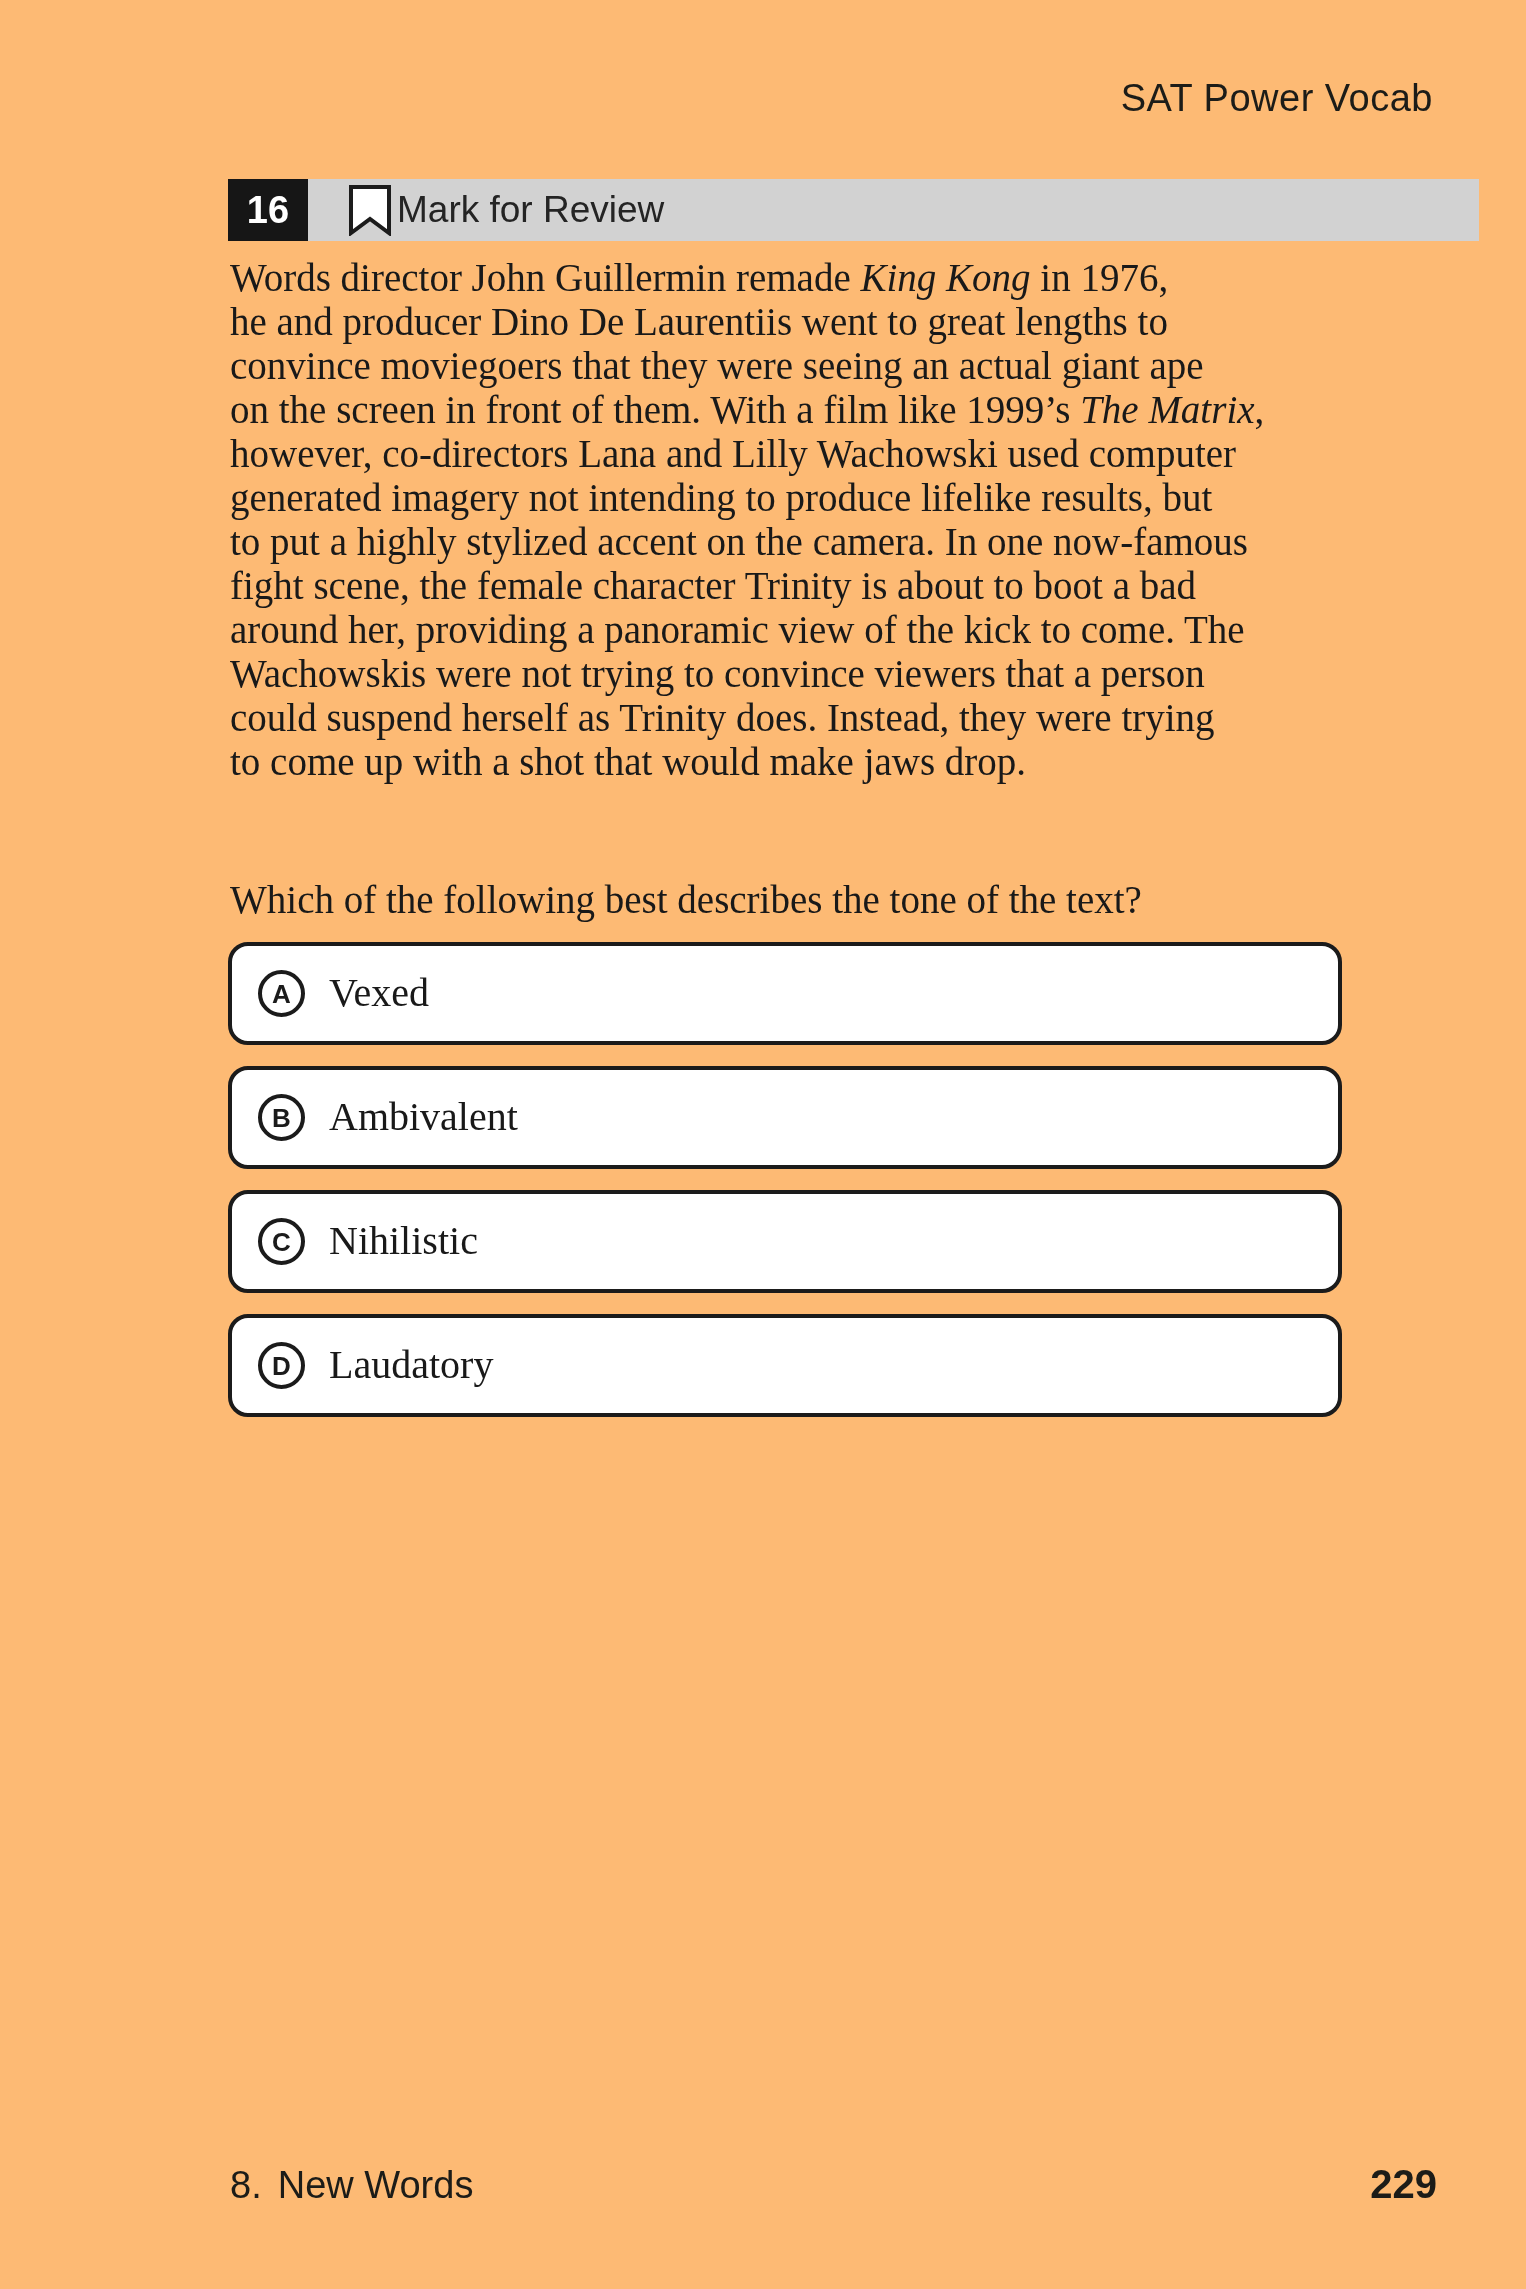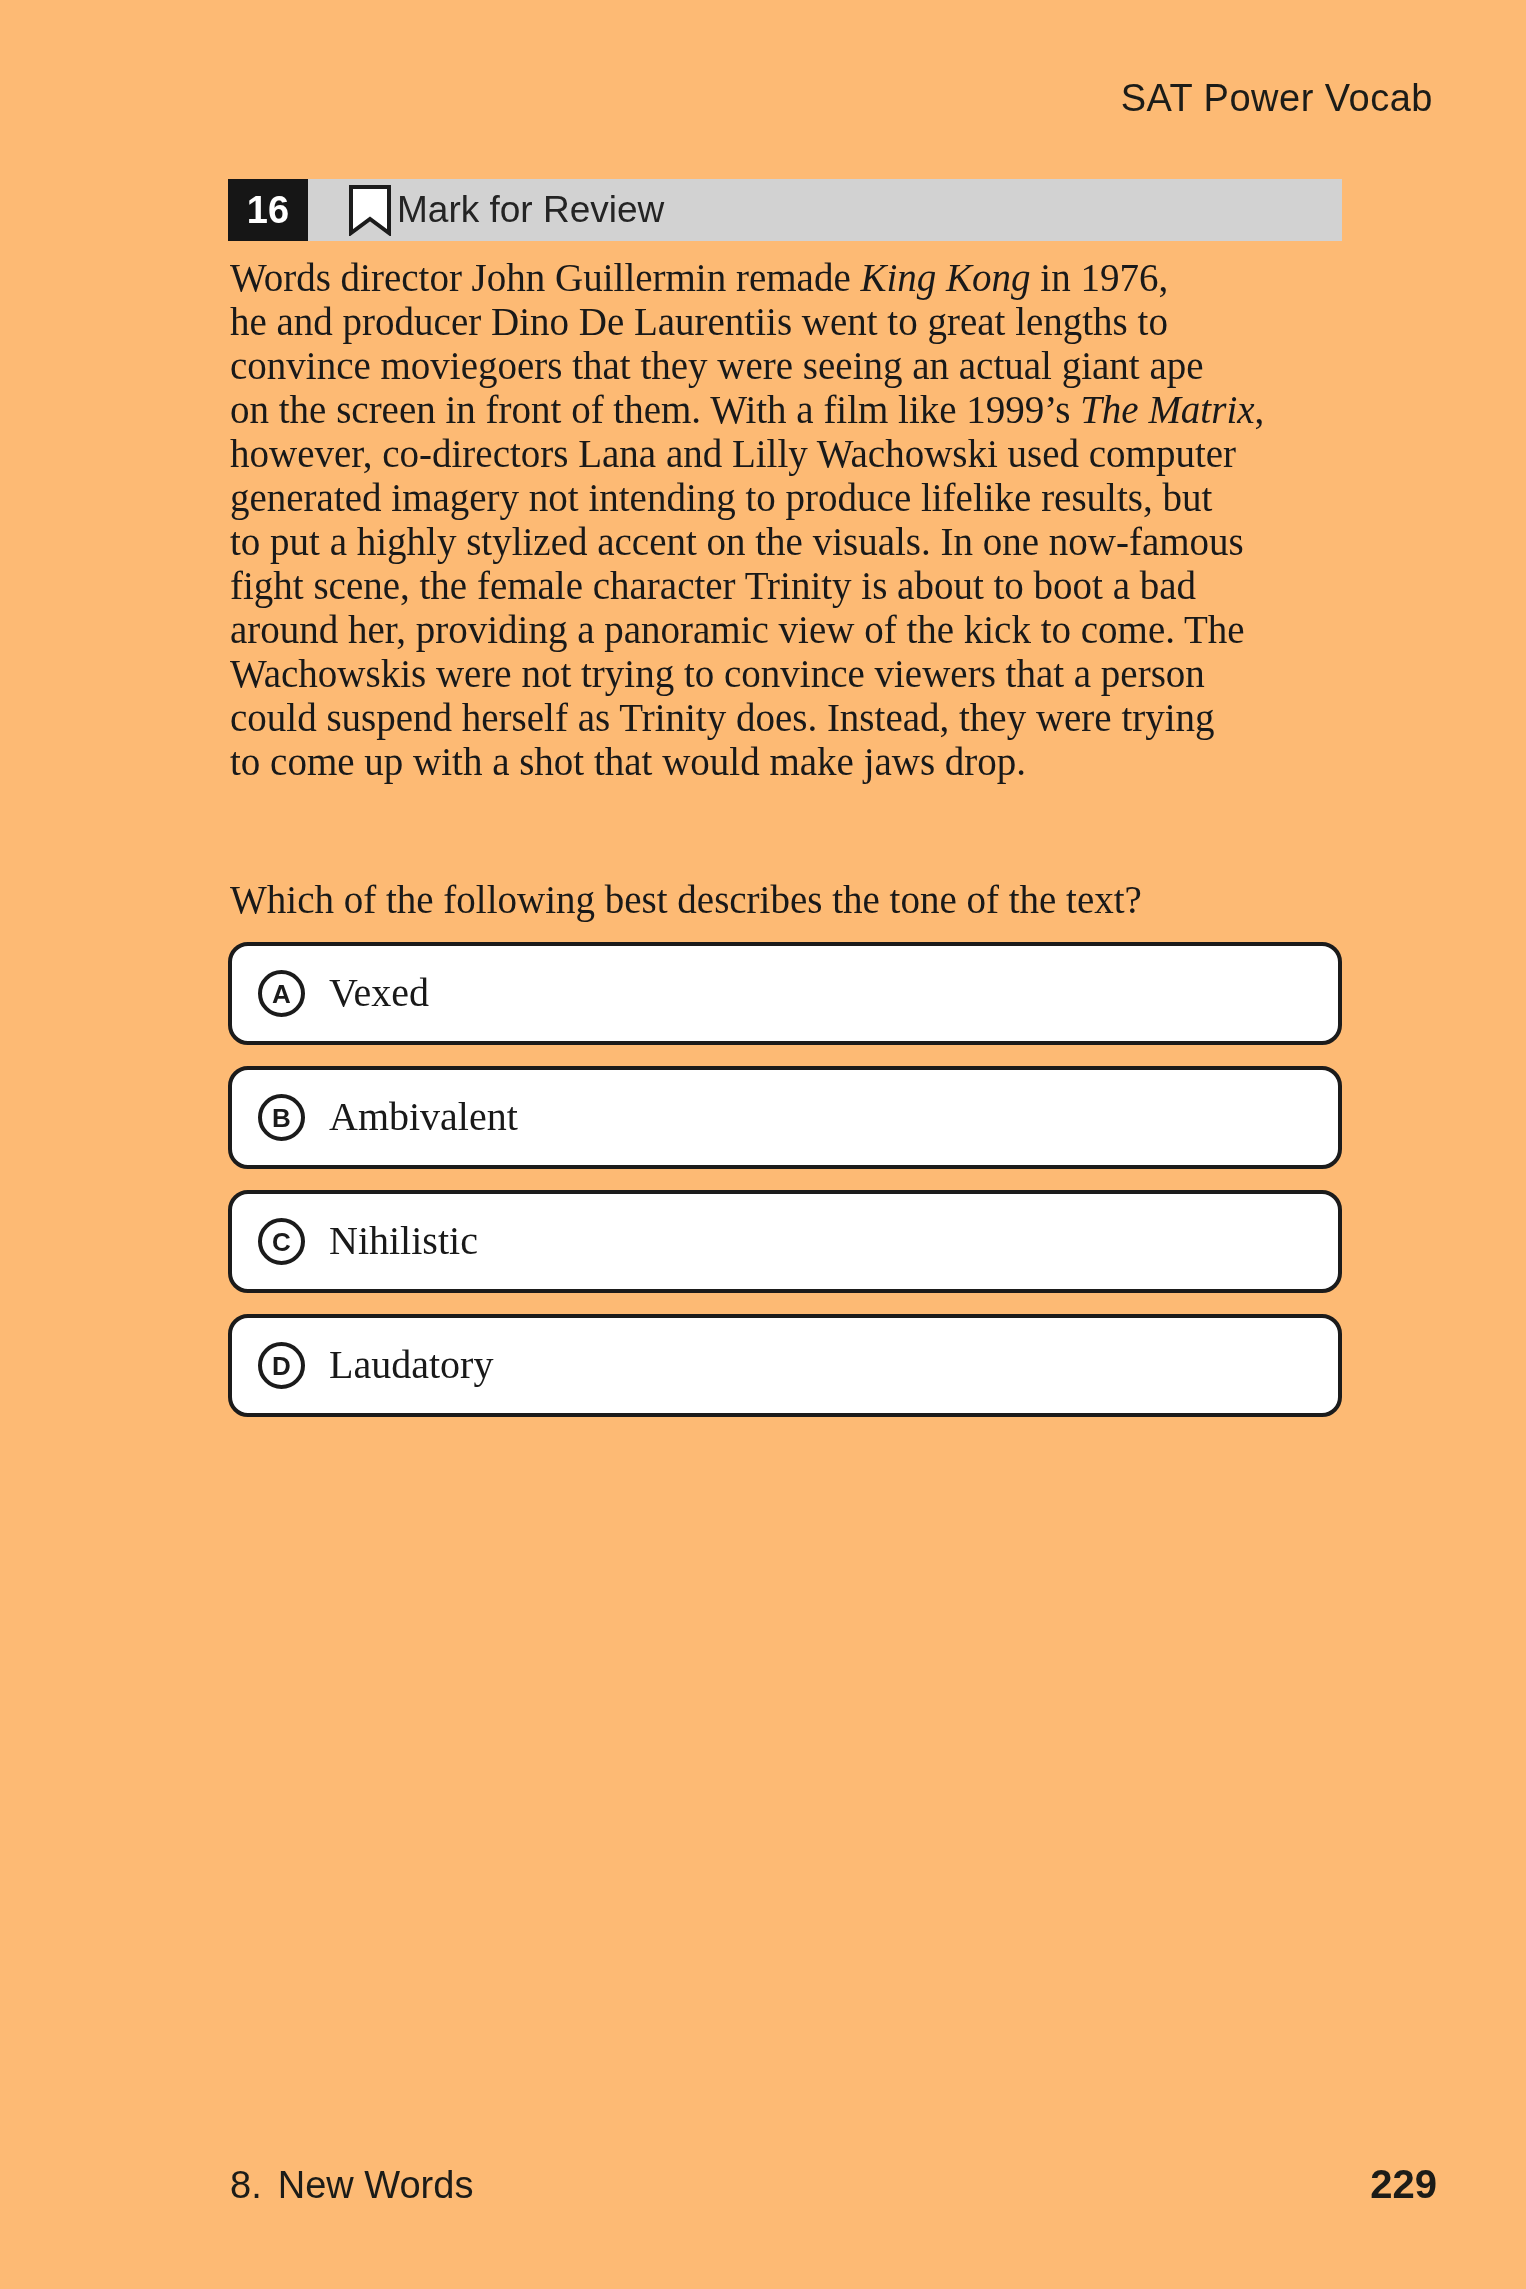--- a/index.html
+++ b/index.html
@@ -15,21 +15,21 @@
   
   .book-header{
     position:absolute;top:78px;right:93px;
     font-size:38px;line-height:1.1;color:#1c1c18;
     letter-spacing:0.5px;
   }
 
   
   .qbar{
     position:absolute;left:228px;top:179px;
-    width:1114px;height:62px;
+    width:1251px;height:62px;
     background:#d2d2d2;
     display:flex;align-items:stretch;
   }
   .qnum{
     width:80px;flex:0 0 80px;
     background:#161616;color:#ffffff;
     display:flex;align-items:center;justify-content:center;
     font-size:38px;font-weight:700;
   }
   .mark-btn{
@@ -116,21 +116,21 @@
     </div>
   </div>
 
   <div class="passage" id="passage">
       <div class="p-line"><span>Words director John Guillermin remade </span><span class="it">King Kong</span><span> in 1976,</span></div>
       <div class="p-line"><span>he and producer Dino De Laurentiis went to great lengths to</span></div>
       <div class="p-line"><span>convince moviegoers that they were seeing an actual giant ape</span></div>
       <div class="p-line"><span>on the screen in front of them. With a film like 1999’s </span><span class="it">The Matrix</span><span>,</span></div>
       <div class="p-line"><span>however, co-directors Lana and Lilly Wachowski used computer</span></div>
       <div class="p-line"><span>generated imagery not intending to produce lifelike results, but</span></div>
-      <div class="p-line"><span>to put a highly stylized accent on the visuals. In one now-famous</span></div>
+      <div class="p-line"><span>to put a highly stylized accent on the camera. In one now-famous</span></div>
       <div class="p-line"><span>fight scene, the female character Trinity is about to boot a bad</span></div>
       <div class="p-line"><span>around her, providing a panoramic view of the kick to come. The</span></div>
       <div class="p-line"><span>Wachowskis were not trying to convince viewers that a person</span></div>
       <div class="p-line"><span>could suspend herself as Trinity does. Instead, they were trying</span></div>
       <div class="p-line"><span>to come up with a shot that would make jaws drop.</span></div>
     </div>
 
   <div class="prompt">Which of the following best describes the tone of the text?</div>
 
   <div class="options" id="options">

